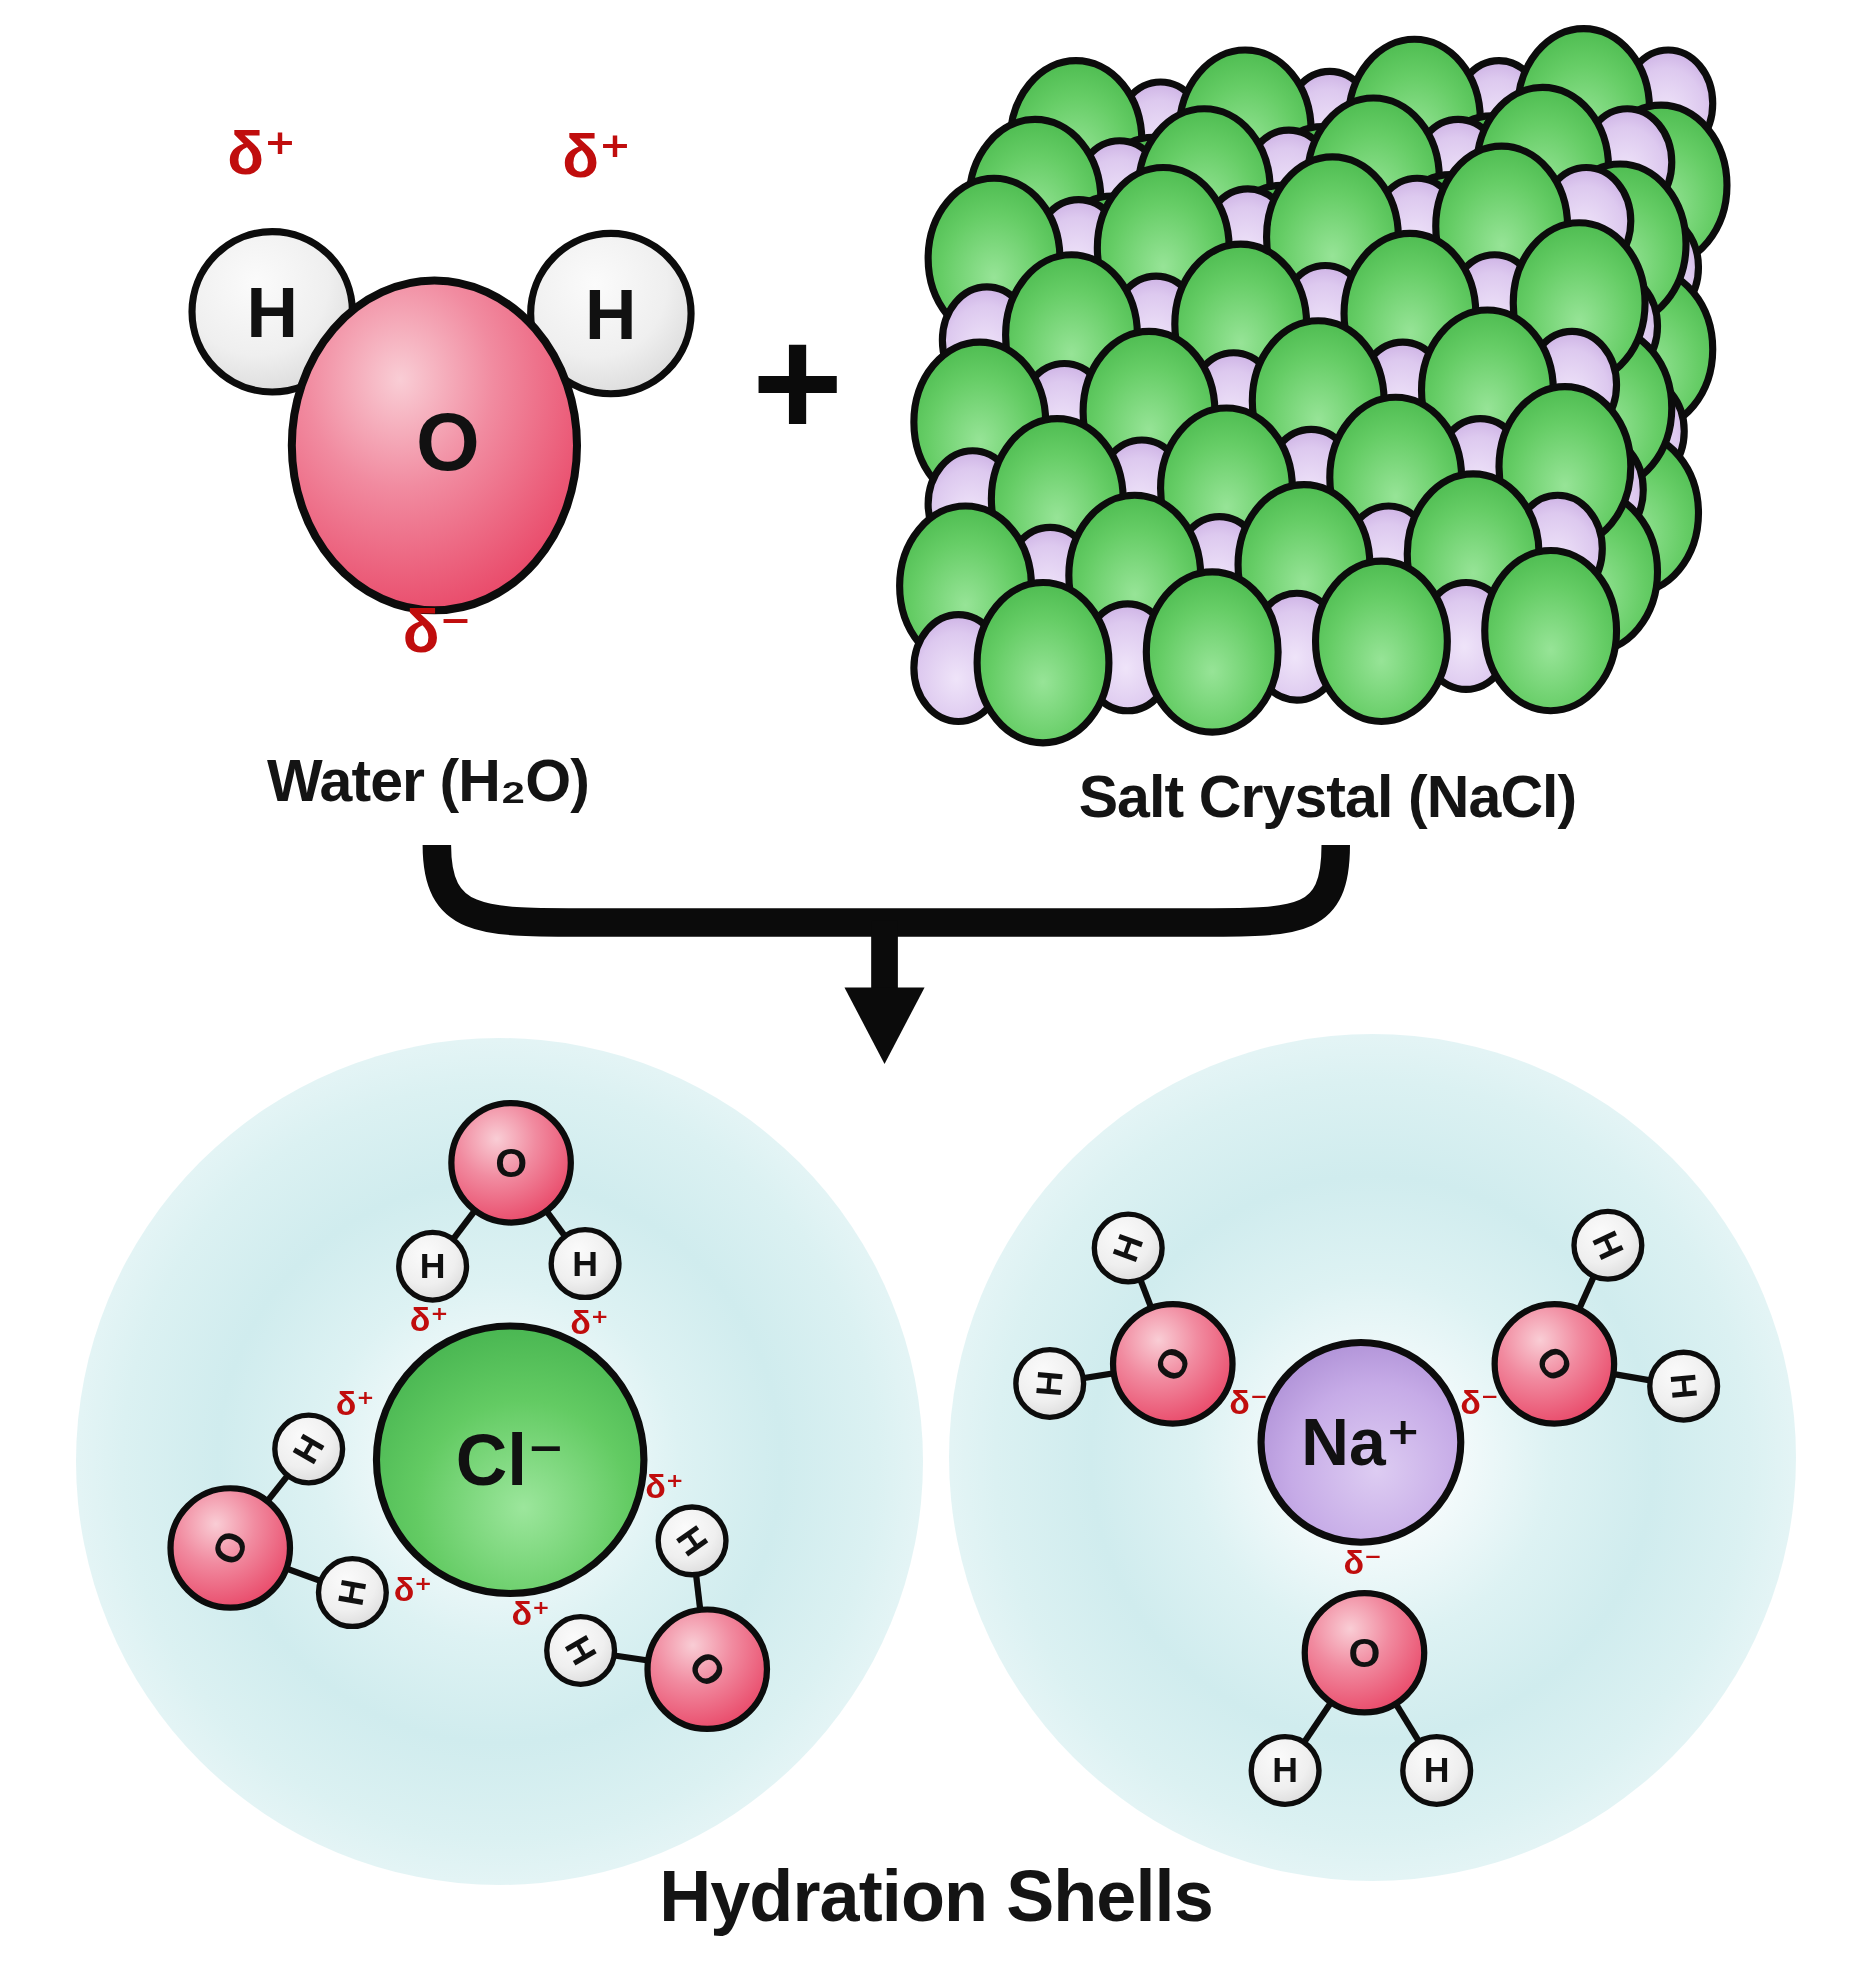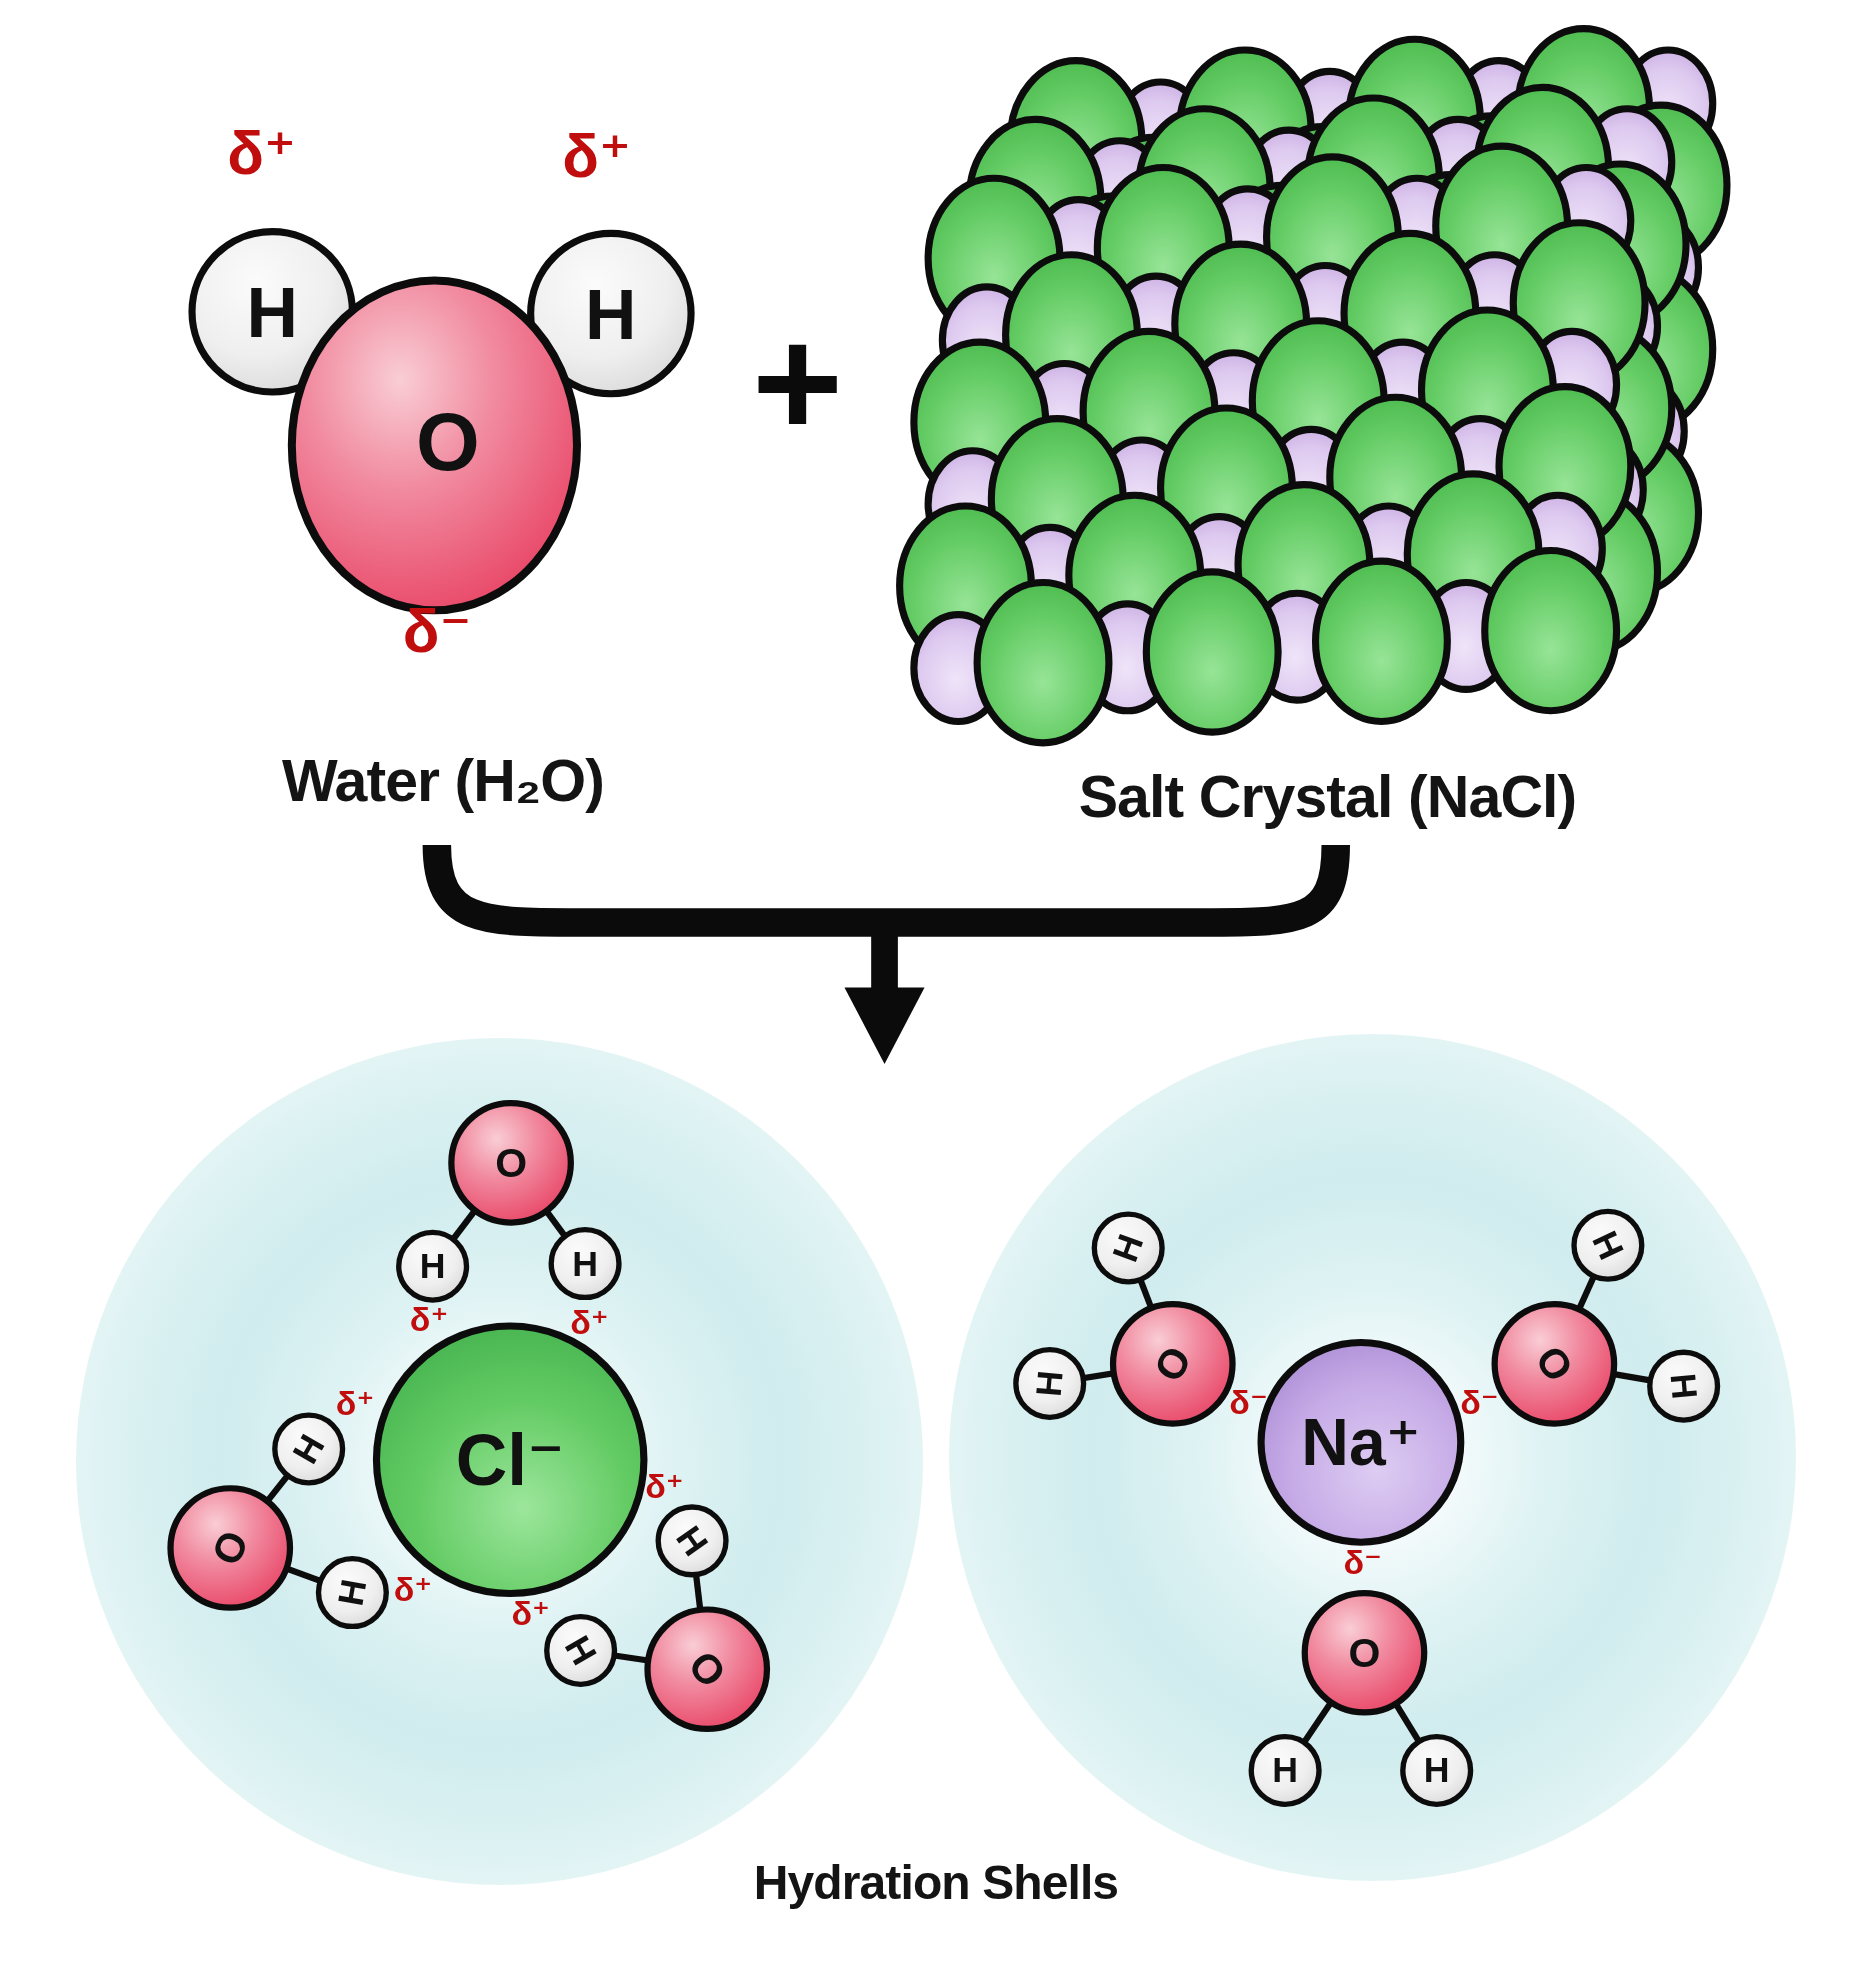--- a/index.html
+++ b/index.html
@@ -3,21 +3,21 @@
 <meta charset="utf-8">
 <style>
   html,body{margin:0;padding:0;background:#ffffff;}
   .canvas{position:relative;width:1874px;height:1984px;background:#ffffff;overflow:hidden;
           font-family:"Liberation Sans","DejaVu Sans",sans-serif;}
   .abs{position:absolute;}
   .glow{position:absolute;width:847px;height:847px;border-radius:50%;
         background:radial-gradient(circle,#ffffff 0%,#f6fbfc 12%,#ddf2f3 30%,#d0ecee 47%,#dbf1f2 63%,#eef8f9 80%,#ffffff 94%);}
   .lbl{position:absolute;font-weight:bold;color:#141414;text-align:center;letter-spacing:-0.9px;}
   .lbl-reactant{font-size:59px;}
-  .lbl-product{font-size:48px;}
+  .lbl-product{font-size:72px;}
   .plus{position:absolute;font-weight:bold;color:#0b0b0b;font-size:156px;line-height:151px;text-align:center;}
   svg text{font-family:"Liberation Sans","DejaVu Sans",sans-serif;font-weight:bold;}
   .atom-letter{fill:#111111;}
   .charge{fill:#c00d0d;}
 </style>
 </head>
 <body>
 
 <div class="canvas">
 
@@ -213,21 +213,21 @@
       <ellipse cx="70" cy="740" rx="50" ry="60" fill="url(#gradLav)" stroke="#0c0c0c" stroke-width="8"></ellipse>
       <ellipse cx="260" cy="728" rx="50" ry="60" fill="url(#gradLav)" stroke="#0c0c0c" stroke-width="8"></ellipse>
       <ellipse cx="450" cy="716" rx="50" ry="60" fill="url(#gradLav)" stroke="#0c0c0c" stroke-width="8"></ellipse>
       <ellipse cx="640" cy="704" rx="50" ry="60" fill="url(#gradLav)" stroke="#0c0c0c" stroke-width="8"></ellipse>
       <ellipse cx="165" cy="734" rx="74" ry="90" fill="url(#gradGreen)" stroke="#0c0c0c" stroke-width="8"></ellipse>
       <ellipse cx="355" cy="722" rx="74" ry="90" fill="url(#gradGreen)" stroke="#0c0c0c" stroke-width="8"></ellipse>
       <ellipse cx="545" cy="710" rx="74" ry="90" fill="url(#gradGreen)" stroke="#0c0c0c" stroke-width="8"></ellipse>
       <ellipse cx="735" cy="698" rx="74" ry="90" fill="url(#gradGreen)" stroke="#0c0c0c" stroke-width="8"></ellipse>
     </svg>
 
-  <div class="lbl lbl-reactant" style="left:149px;top:747px;width:588px;text-align:center;">Water (H₂O)</div>
+  <div class="lbl lbl-reactant" style="left:134px;top:747px;width:588px;text-align:center;">Water (H₂O)</div>
   <div class="lbl lbl-reactant" style="left:971px;top:763px;width:713px;">Salt Crystal (NaCl)</div>
 
   <svg class="abs" style="left:356px;top:829px;" width="1114" height="267" viewBox="0 0 1250 300">
     <path d="M 90 18 C 90 105 140 105 250 105 L 950 105 C 1060 105 1100 105 1100 18" fill="none" stroke="#0b0b0b" stroke-width="32"></path>
     <rect x="578" y="103" width="30" height="78" fill="#0b0b0b"></rect>
     <polygon points="548,178 638,178 593,264" fill="#0b0b0b"></polygon>
   </svg>
 
   <svg class="abs" style="left:76px;top:1038px;" width="847" height="847" viewBox="0 0 950 950">
 

